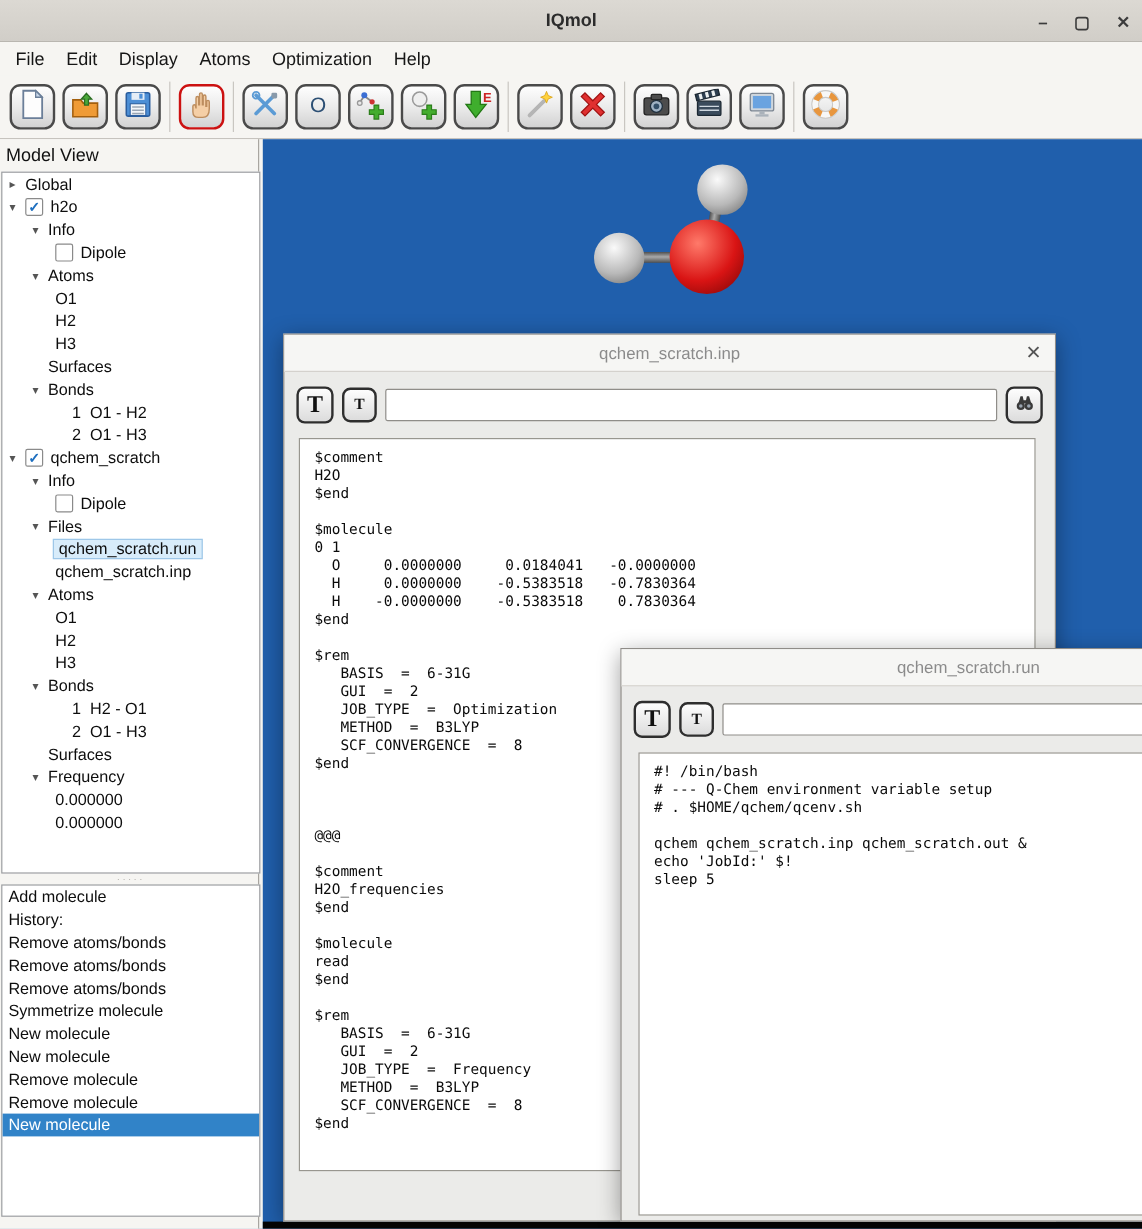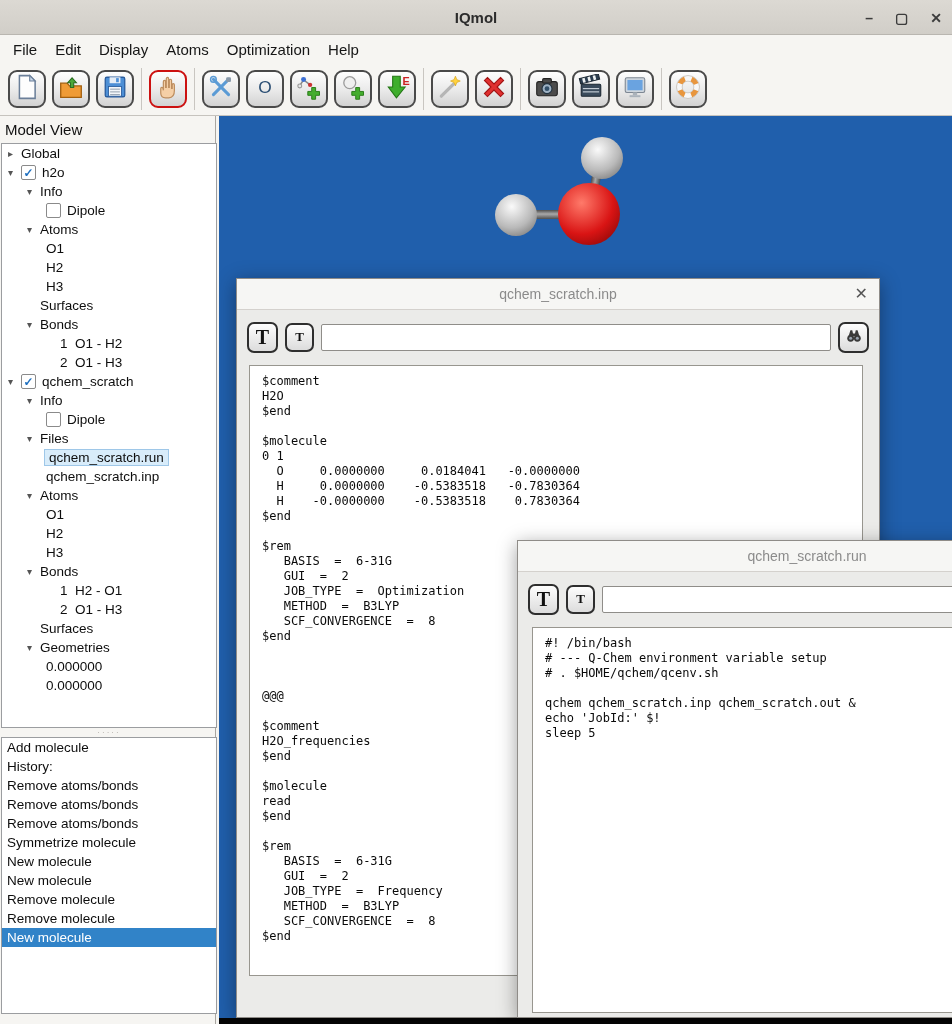--- a/index.html
+++ b/index.html
@@ -282,21 +282,21 @@
       <div class="tree-row" style="padding-left: 44px;"><span class="tree-label sel">qchem_scratch.run</span></div>
       <div class="tree-row" style="padding-left: 44px;"><span class="tree-label">qchem_scratch.inp</span></div>
       <div class="tree-row" style="padding-left: 25px;"><span class="arrow">▾</span><span class="tree-label">Atoms</span></div>
       <div class="tree-row" style="padding-left: 44px;"><span class="tree-label">O1</span></div>
       <div class="tree-row" style="padding-left: 44px;"><span class="tree-label">H2</span></div>
       <div class="tree-row" style="padding-left: 44px;"><span class="tree-label">H3</span></div>
       <div class="tree-row" style="padding-left: 25px;"><span class="arrow">▾</span><span class="tree-label">Bonds</span></div>
       <div class="tree-row" style="padding-left: 58px;"><span class="tree-label">1  H2 - O1</span></div>
       <div class="tree-row" style="padding-left: 58px;"><span class="tree-label">2  O1 - H3</span></div>
       <div class="tree-row" style="padding-left: 25px;"><span class="arrow"></span><span class="tree-label">Surfaces</span></div>
-      <div class="tree-row" style="padding-left: 25px;"><span class="arrow">▾</span><span class="tree-label">Geometries</span></div>
+      <div class="tree-row" style="padding-left: 25px;"><span class="arrow">▾</span><span class="tree-label">Frequency</span></div>
       <div class="tree-row" style="padding-left: 44px;"><span class="tree-label">0.000000</span></div>
       <div class="tree-row" style="padding-left: 44px;"><span class="tree-label">0.000000</span></div>
     </div>
   <div class="splitter">·····</div>
   <div class="hist-box">
       <div class="hist-row">Add molecule</div>
       <div class="hist-row">History:</div>
       <div class="hist-row">Remove atoms/bonds</div>
       <div class="hist-row">Remove atoms/bonds</div>
       <div class="hist-row">Remove atoms/bonds</div>

